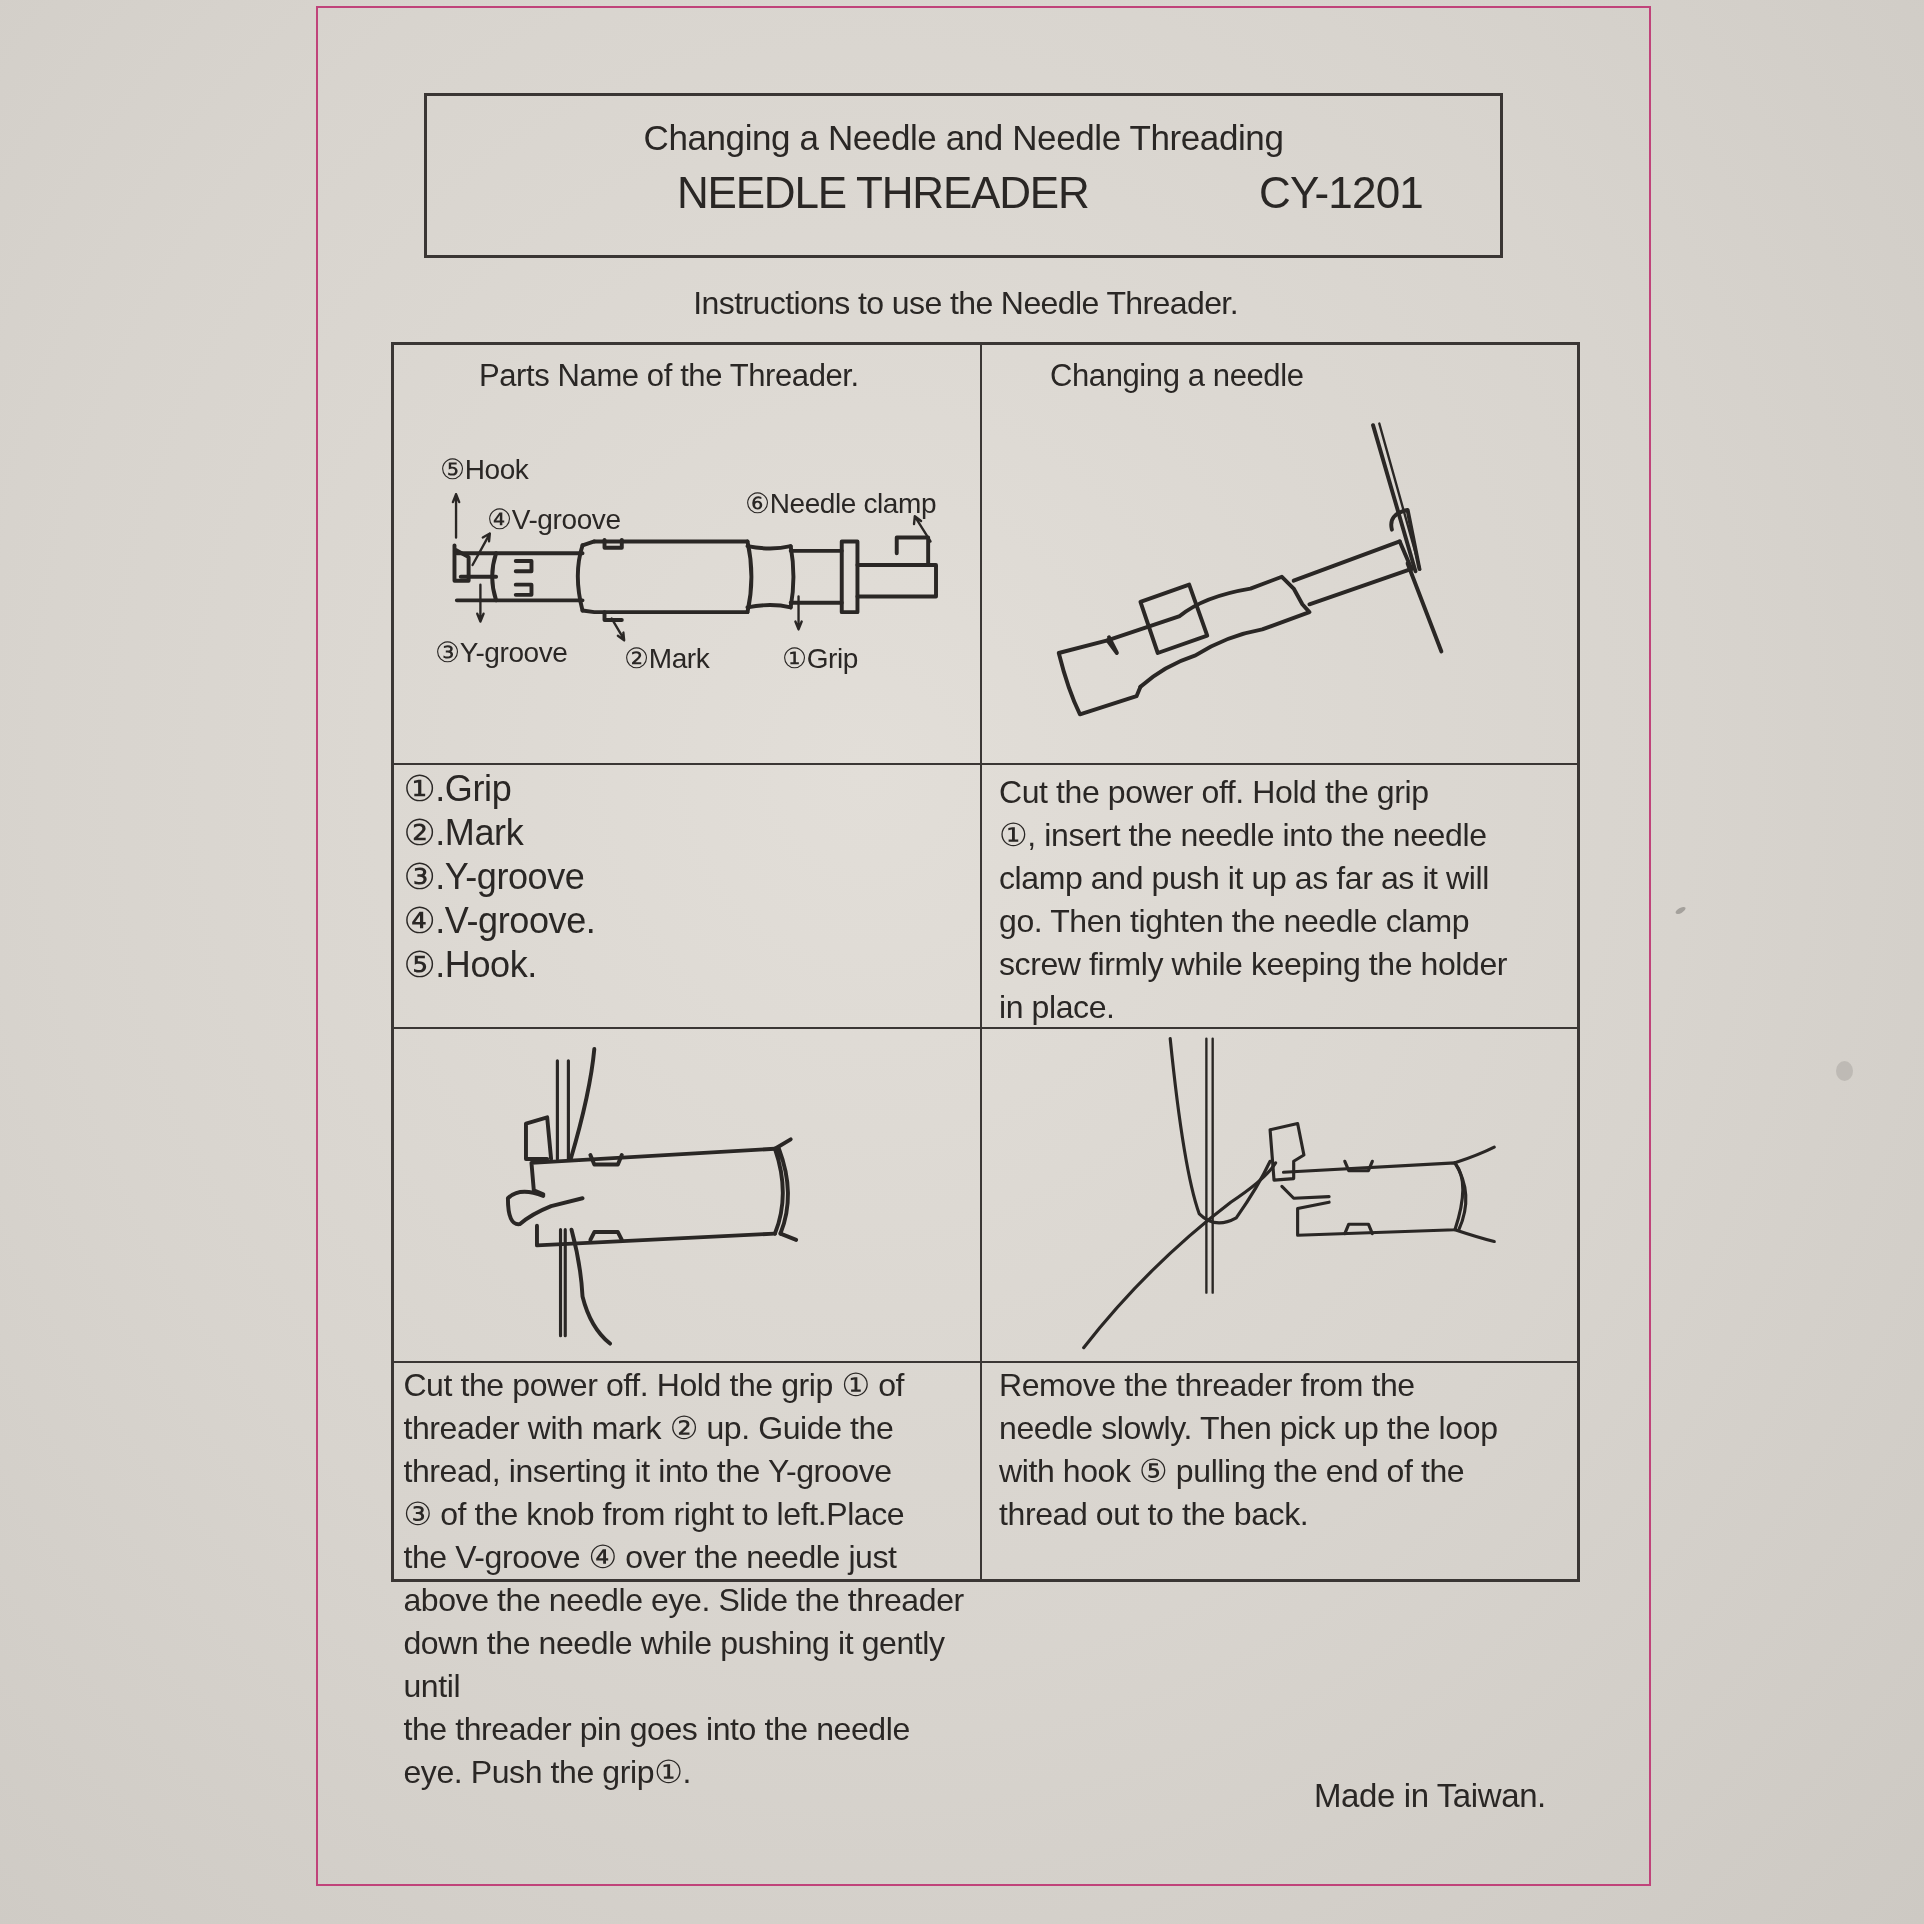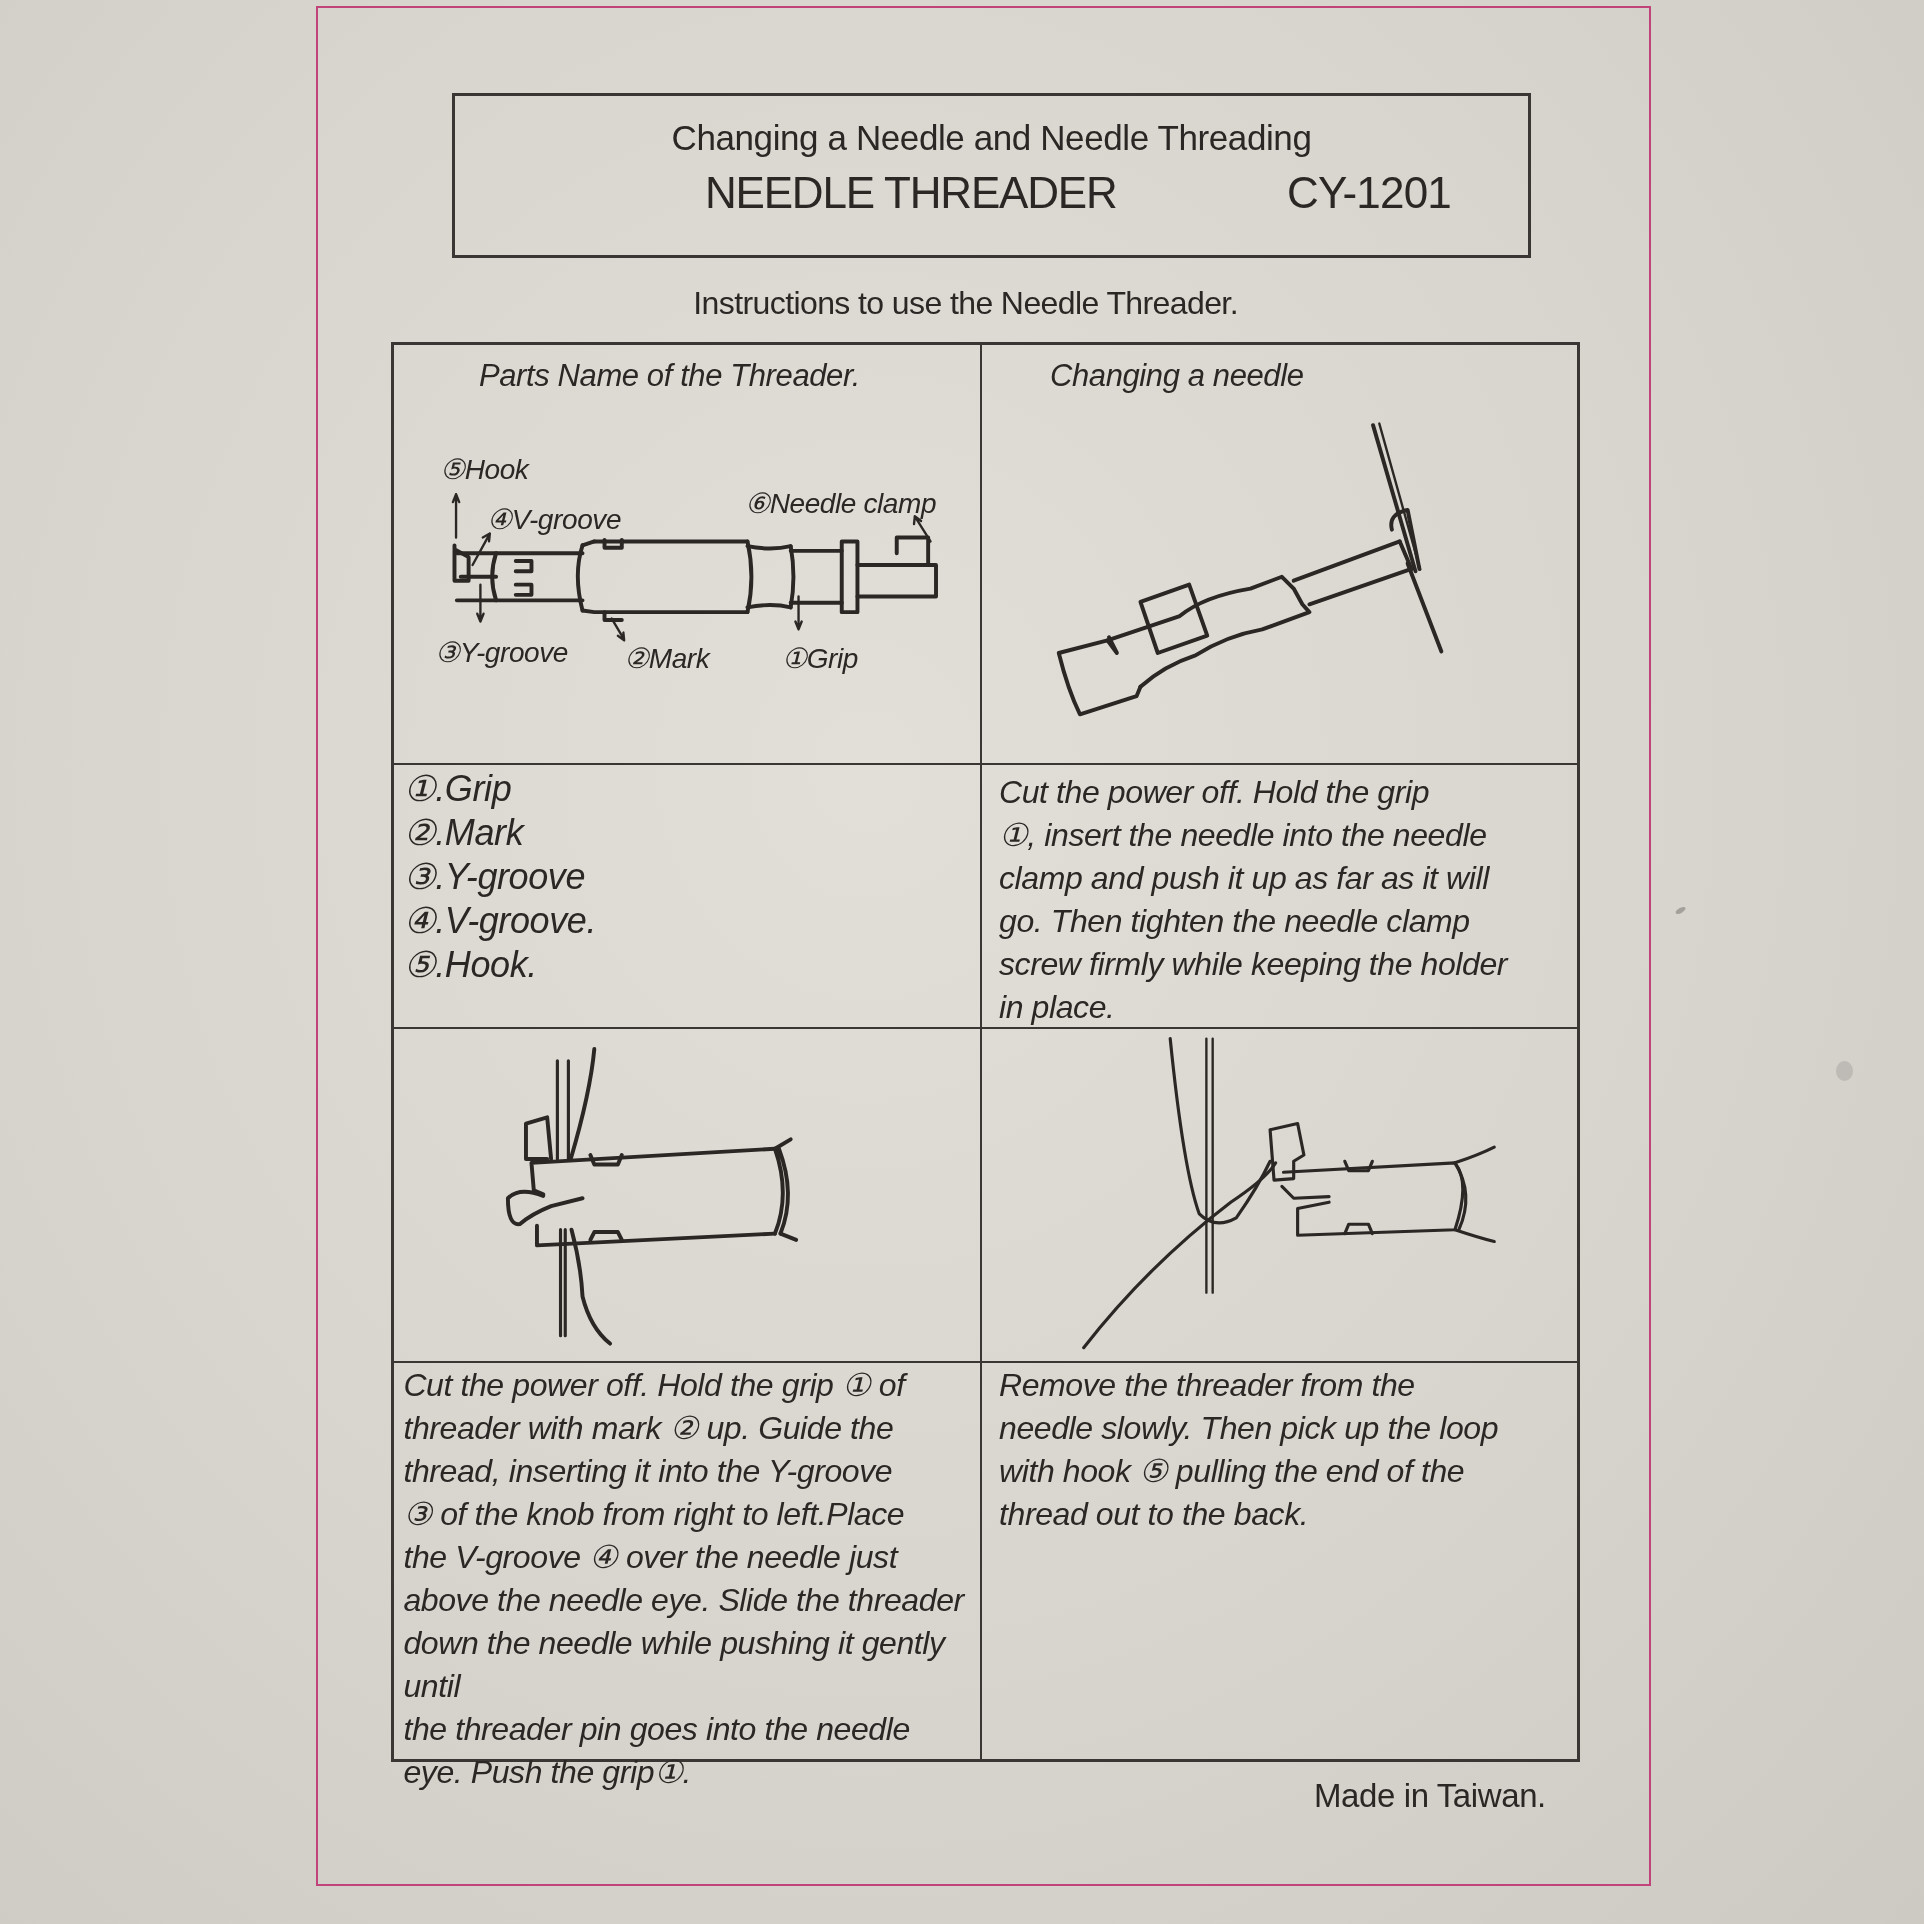--- a/index.html
+++ b/index.html
@@ -10,41 +10,41 @@
   }
   .paper-shade {
     position:absolute; inset:0;
     background:radial-gradient(ellipse at 45% 40%, #e2ded8 0%, #d8d4ce 55%, #cdc9c3 100%);
   }
   .pink-frame {
     position:absolute; left:316px; top:6.3px; width:1335px; height:1880px;
     border:2.4px solid #c0437a; box-sizing:border-box;
   }
   .title-box {
-    position:absolute; left:452px; top:93px; width:1079px; height:165px;
+    position:absolute; left:424px; top:93px; width:1079px; height:165px;
     border:3.1px solid #3a3634; box-sizing:border-box;padding-left:7px;
   }
   .title-line1 {
     position:absolute; left:0; right:0; top:22px; text-align:center;
     font-size:35px; letter-spacing:-0.4px;
   }
   .title-line2 {
     position:absolute; left:250px; top:72px; font-size:44px; letter-spacing:-1.2px;
   }
   .title-model {
     position:absolute; left:832px; top:72px; font-size:44px; letter-spacing:-0.8px;
   }
   .instructions {
     position:absolute; left:0; width:1925px; top:285px; text-align:center;
     padding-left:6.3px; box-sizing:border-box;
     font-size:32px; letter-spacing:-0.6px;
   }
   .table {
-    position:absolute; left:391px; top:342px; width:1189px; height:1420px;
-    border:3.1px solid #3a3634; box-sizing:border-box;font-style:italic;
+    position:absolute; left:391px; top:342px; width:1189px; height:1240px;
+    border:3.1px solid #3a3634; box-sizing:border-box;
   }
   .vline { position:absolute; left:586px; top:0; bottom:0; width:2.4px; background:#3a3634; }
   .hline { position:absolute; left:0; right:0; height:2.4px; background:#3a3634; }
   .cell { position:absolute; box-sizing:border-box; }
   .cell-heading { position:absolute; font-size:31px; letter-spacing:-0.4px; }
   .body-text {
     font-size:32px; line-height:43px; letter-spacing:-0.4px;
     white-space:pre-line;
   }
   .parts-list { font-size:36px; line-height:44px; letter-spacing:-0.4px; }

